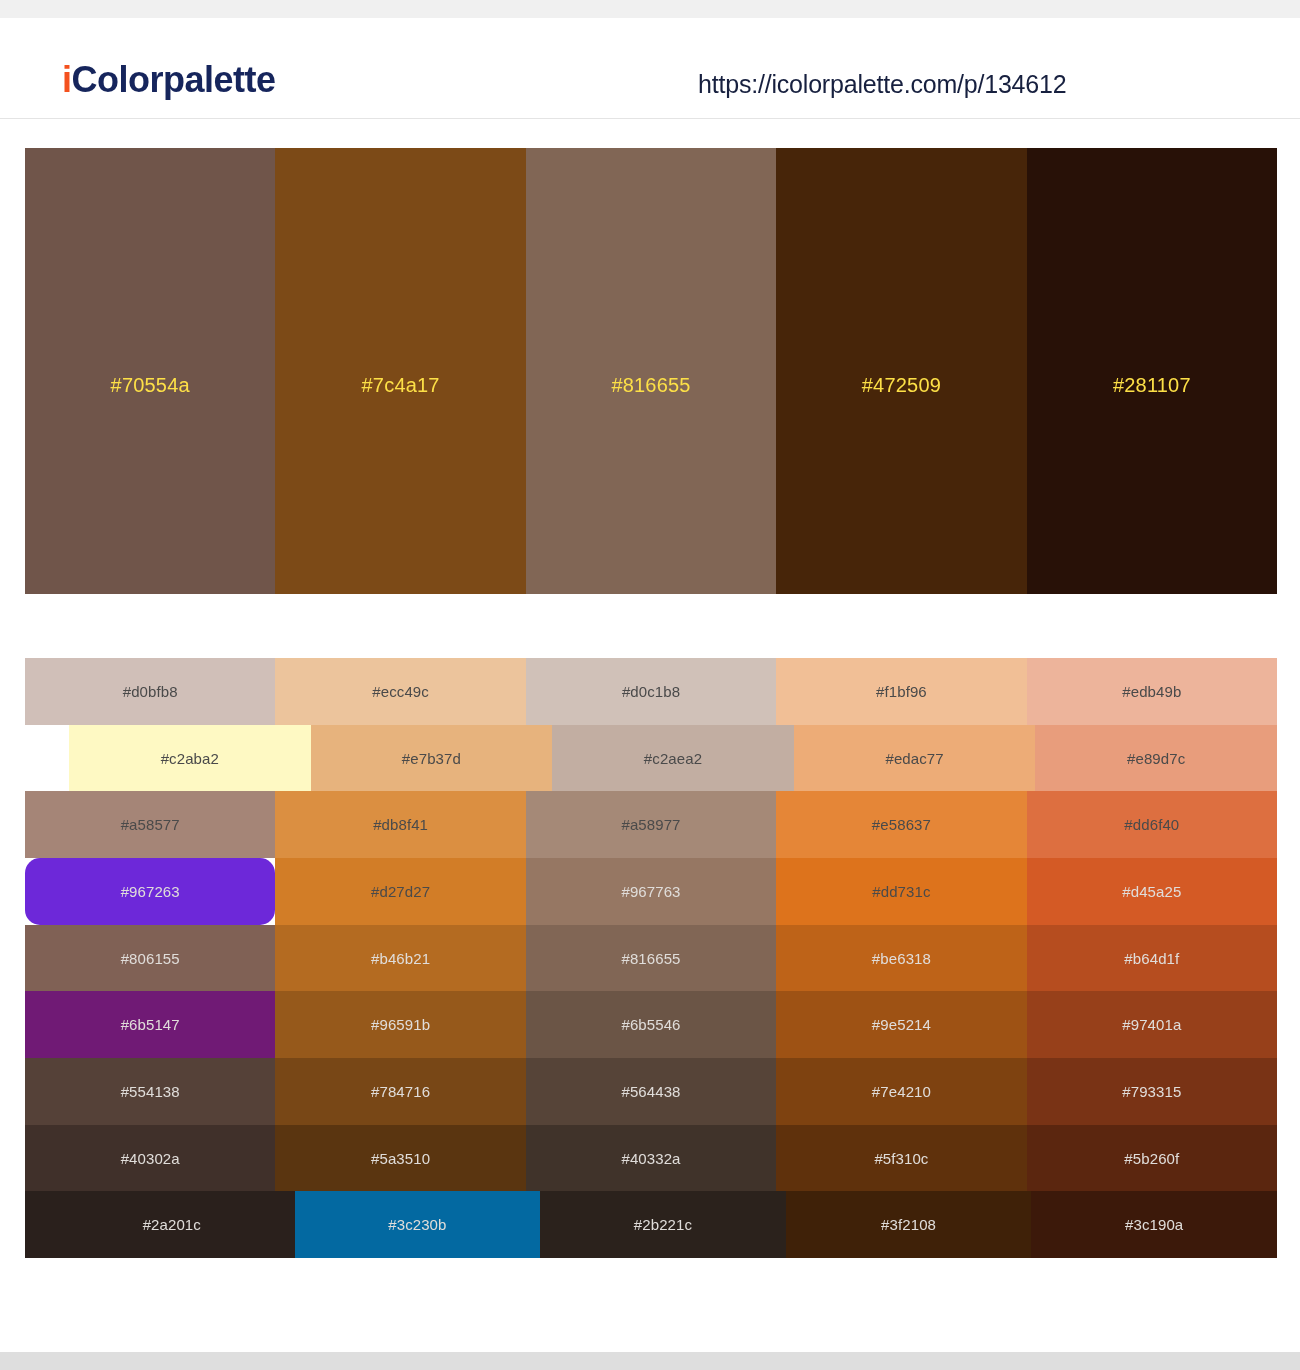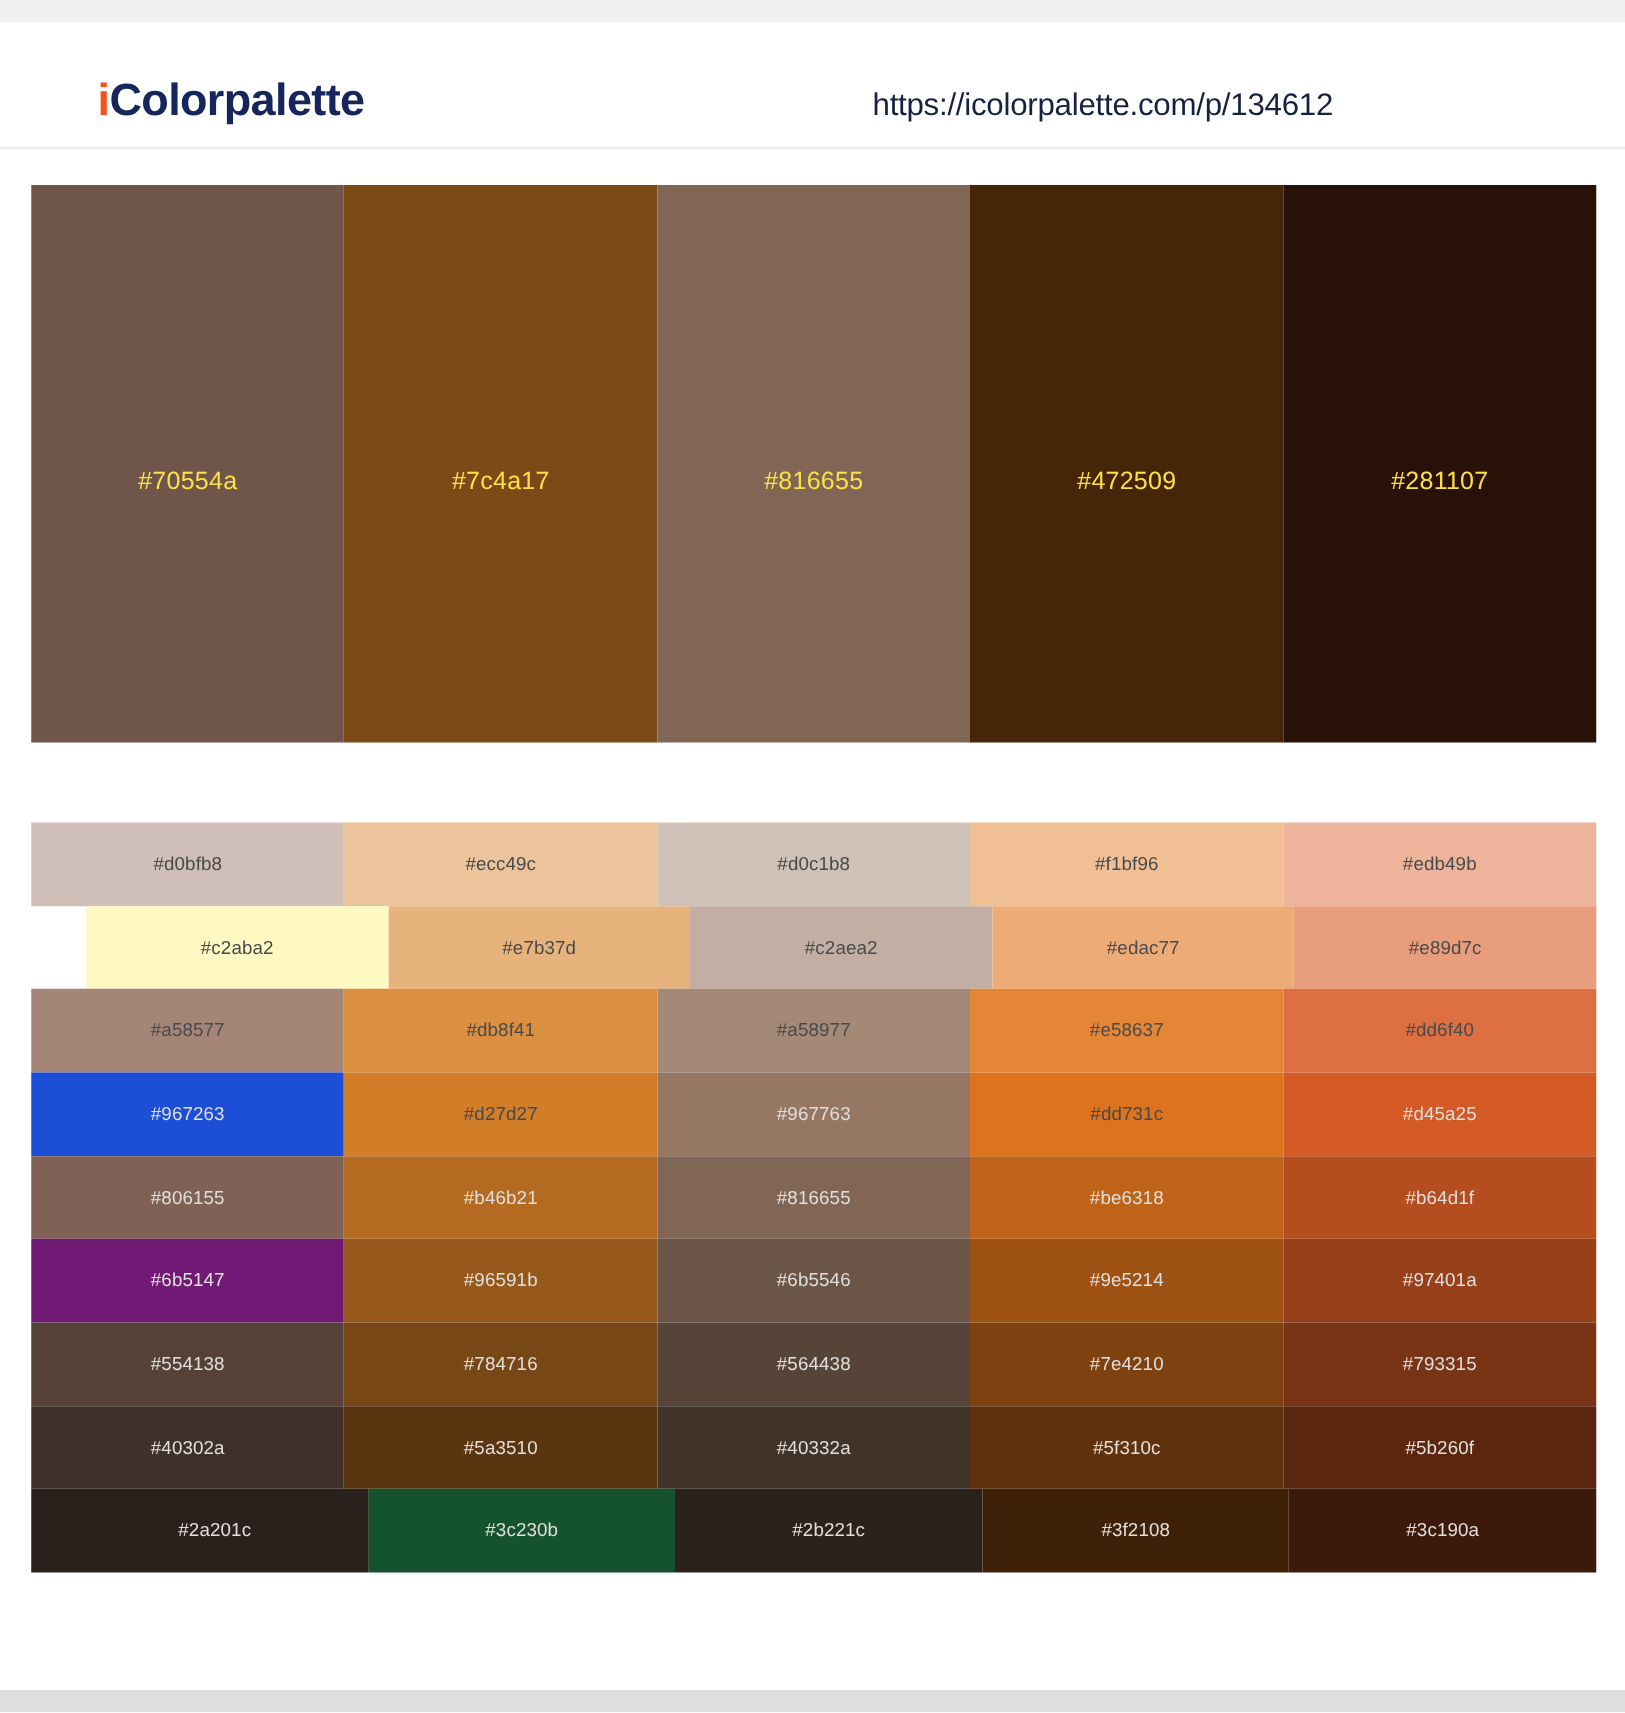--- a/index.html
+++ b/index.html
@@ -34,21 +34,21 @@
     position: absolute;
     top: 18px; left: 0;
     width: 1300px;
     height: 101px;
     background: #ffffff;
     border-bottom: 1px solid #e4e4e4;
   }
 
   .logo {
     position: absolute;
-    left: 78px;
+    left: 62px;
     top: 44px;
     font-size: 36px;
     font-weight: bold;
     letter-spacing: -0.5px;
     line-height: 1;
     white-space: nowrap;
   }
   .logo .logo-i { color: #f4511e; }
   .logo .logo-rest { color: #16255c; }
 
@@ -205,21 +205,21 @@
           <span class="cell-label">#a58977</span>
         </div>
         <div class="shade-cell dark" style="background: rgb(229, 134, 55);">
           <span class="cell-label">#e58637</span>
         </div>
         <div class="shade-cell dark" style="background: rgb(221, 111, 64);">
           <span class="cell-label">#dd6f40</span>
         </div>
       </div>
       <div class="shade-row">
-        <div class="shade-cell light" style="background: #1d4ed8;">
+        <div class="shade-cell light" style="background: #6d28d9; border-radius: 15px;">
           <span class="cell-label">#967263</span>
         </div>
         <div class="shade-cell dark" style="background: rgb(210, 125, 39);">
           <span class="cell-label">#d27d27</span>
         </div>
         <div class="shade-cell light" style="background: rgb(150, 119, 99);">
           <span class="cell-label">#967763</span>
         </div>
         <div class="shade-cell dark" style="background: rgb(221, 115, 28);">
           <span class="cell-label">#dd731c</span>
@@ -293,21 +293,21 @@
           <span class="cell-label">#5f310c</span>
         </div>
         <div class="shade-cell light" style="background: rgb(91, 38, 15);">
           <span class="cell-label">#5b260f</span>
         </div>
       </div>
       <div class="shade-row">
         <div class="shade-cell light" style="background: rgb(42, 32, 28); padding-left: 24px;">
           <span class="cell-label">#2a201c</span>
         </div>
-        <div class="shade-cell light" style="background: #14532d;">
+        <div class="shade-cell light" style="background: #0369a1;">
           <span class="cell-label">#3c230b</span>
         </div>
         <div class="shade-cell light" style="background: rgb(43, 34, 28);">
           <span class="cell-label">#2b221c</span>
         </div>
         <div class="shade-cell light" style="background: rgb(63, 33, 8);">
           <span class="cell-label">#3f2108</span>
         </div>
         <div class="shade-cell light" style="background: rgb(60, 25, 10);">
           <span class="cell-label">#3c190a</span>

